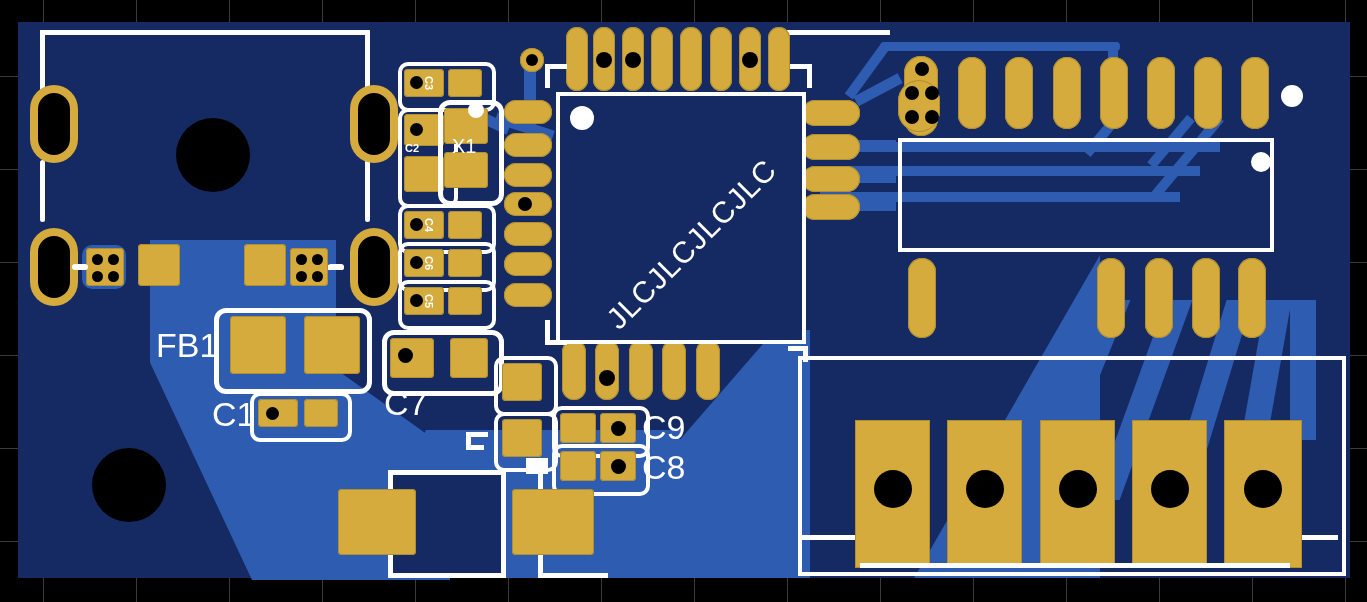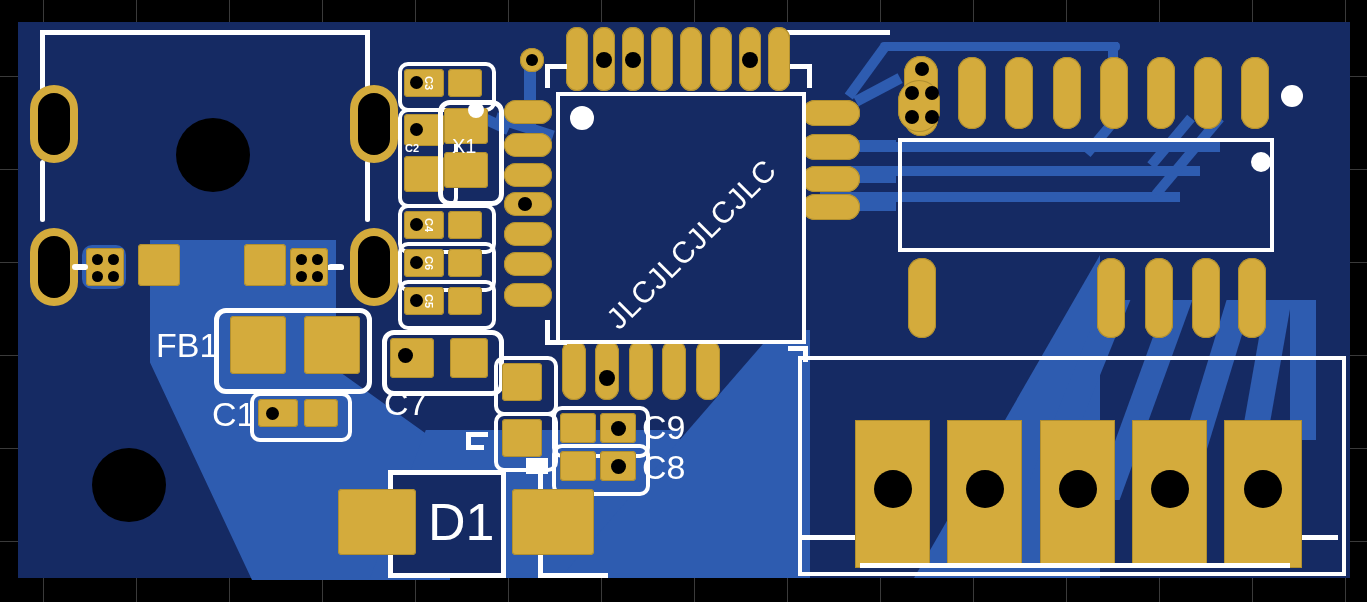--- a/index.html
+++ b/index.html
@@ -239,21 +239,20 @@
 
   <div class="board" style="left:388px;top:470px;width:118px;height:108px;"></div>
   <div class="silkline" style="left:388px;top:470px;width:118px;height:5px;"></div>
   <div class="silkline" style="left:388px;top:470px;width:5px;height:108px;"></div>
   <div class="silkline" style="left:501px;top:470px;width:5px;height:108px;"></div>
   <div class="silkline" style="left:388px;top:573px;width:118px;height:5px;"></div>
   <div class="silkline" style="left:538px;top:470px;width:5px;height:108px;"></div>
   <div class="silkline" style="left:538px;top:573px;width:70px;height:5px;"></div>
   <div class="pad rc" style="left:338px;top:489px;width:78px;height:66px;"></div>
   <div class="pad rc" style="left:512px;top:489px;width:82px;height:66px;"></div>
-  <div class="lbl huge" style="left:428px;top:496px;">D1</div>
   <div class="silkline" style="left:526px;top:458px;width:22px;height:16px;"></div>
 
   <div class="pad oval" style="left:904px;top:56px;width:34px;height:80px;"></div>
   <div class="pad oval" style="left:898px;top:80px;width:42px;height:52px;"></div>
   <div class="hole" style="left:915px;top:62px;width:14px;height:14px;"></div>
   <div class="hole" style="left:905px;top:86px;width:14px;height:14px;"></div>
   <div class="hole" style="left:925px;top:86px;width:14px;height:14px;"></div>
   <div class="hole" style="left:905px;top:110px;width:14px;height:14px;"></div>
   <div class="hole" style="left:925px;top:110px;width:14px;height:14px;"></div>
 

